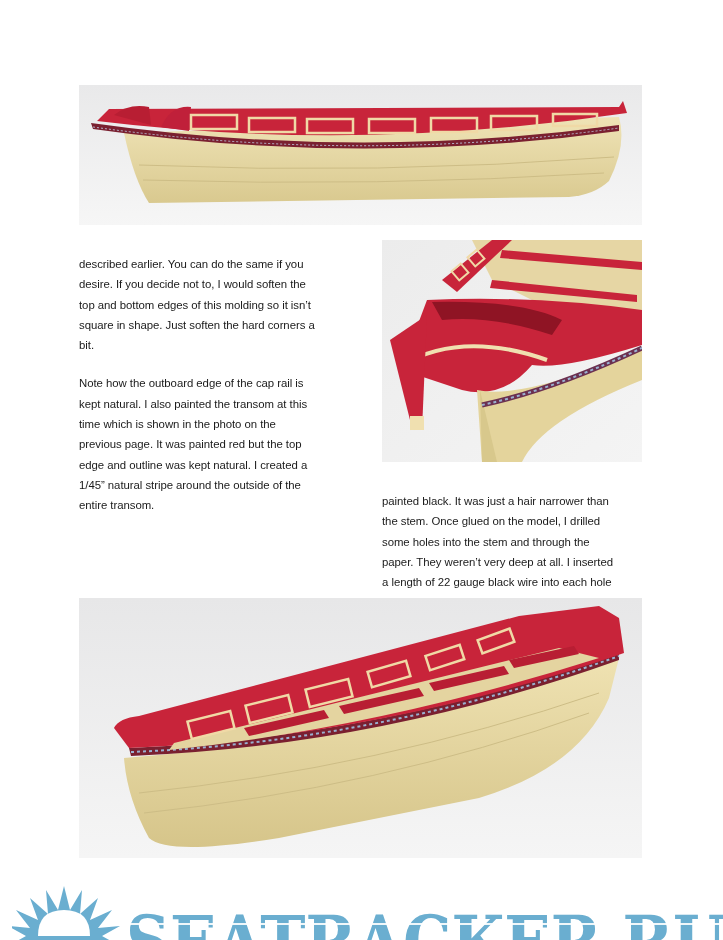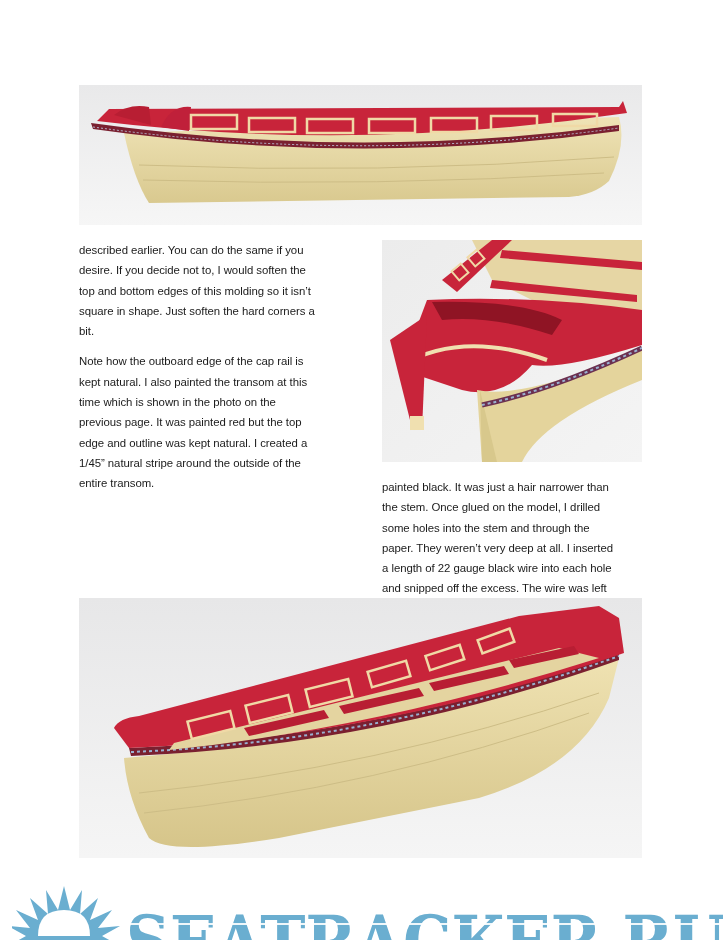--- a/index.html
+++ b/index.html
@@ -4,21 +4,21 @@
 <style>
   html, body { margin:0; padding:0; background:#ffffff; }
   body { width:723px; height:940px; position:relative; overflow:hidden;
          font-family:"Liberation Sans", "DejaVu Sans", sans-serif; color:#1a1a1a; }
   .photo { position:absolute; overflow:hidden; }
   .photo svg { display:block; width:100%; height:100%; }
   #photo-top { left:79px; top:85px; width:563px; height:140px; }
   #photo-right { left:382px; top:240px; width:260px; height:222px; }
   #photo-bottom { left:79px; top:598px; width:563px; height:260px; }
   .col { position:absolute; font-size:11.4px; line-height:20.3px; letter-spacing:-0.05px; }
-  .col p { margin:4px 0 10px 0; white-space:pre-line; }
+  .col p { margin:18px 0 10px 0; white-space:pre-line; }
   #col-left { left:79px; top:236px; width:300px; }
   #col-right { left:382px; top:473px; width:265px; }
   #watermark { position:absolute; left:0; top:884px; width:723px; height:102px;margin-left:12px; }
   #watermark svg { display:block; }
 </style>
 </head>
 <body>
 
 <div class="photo" id="photo-top">
   <svg viewBox="0 0 563 140" preserveAspectRatio="none">

